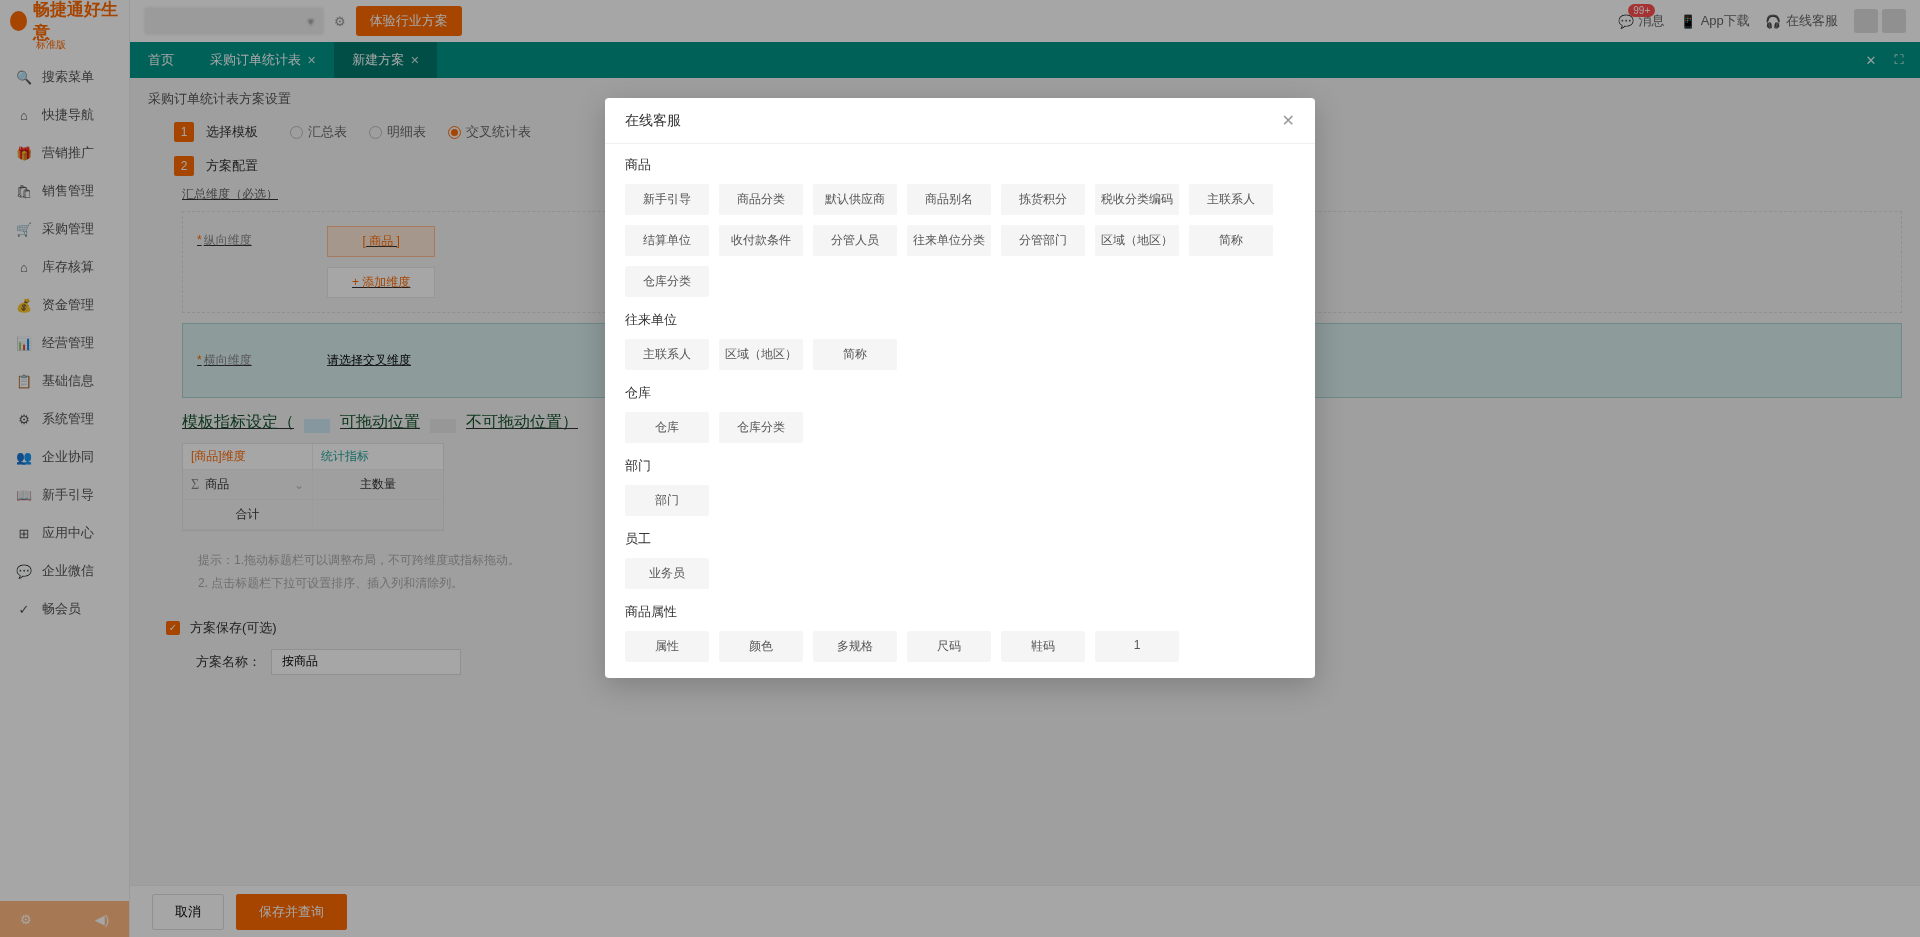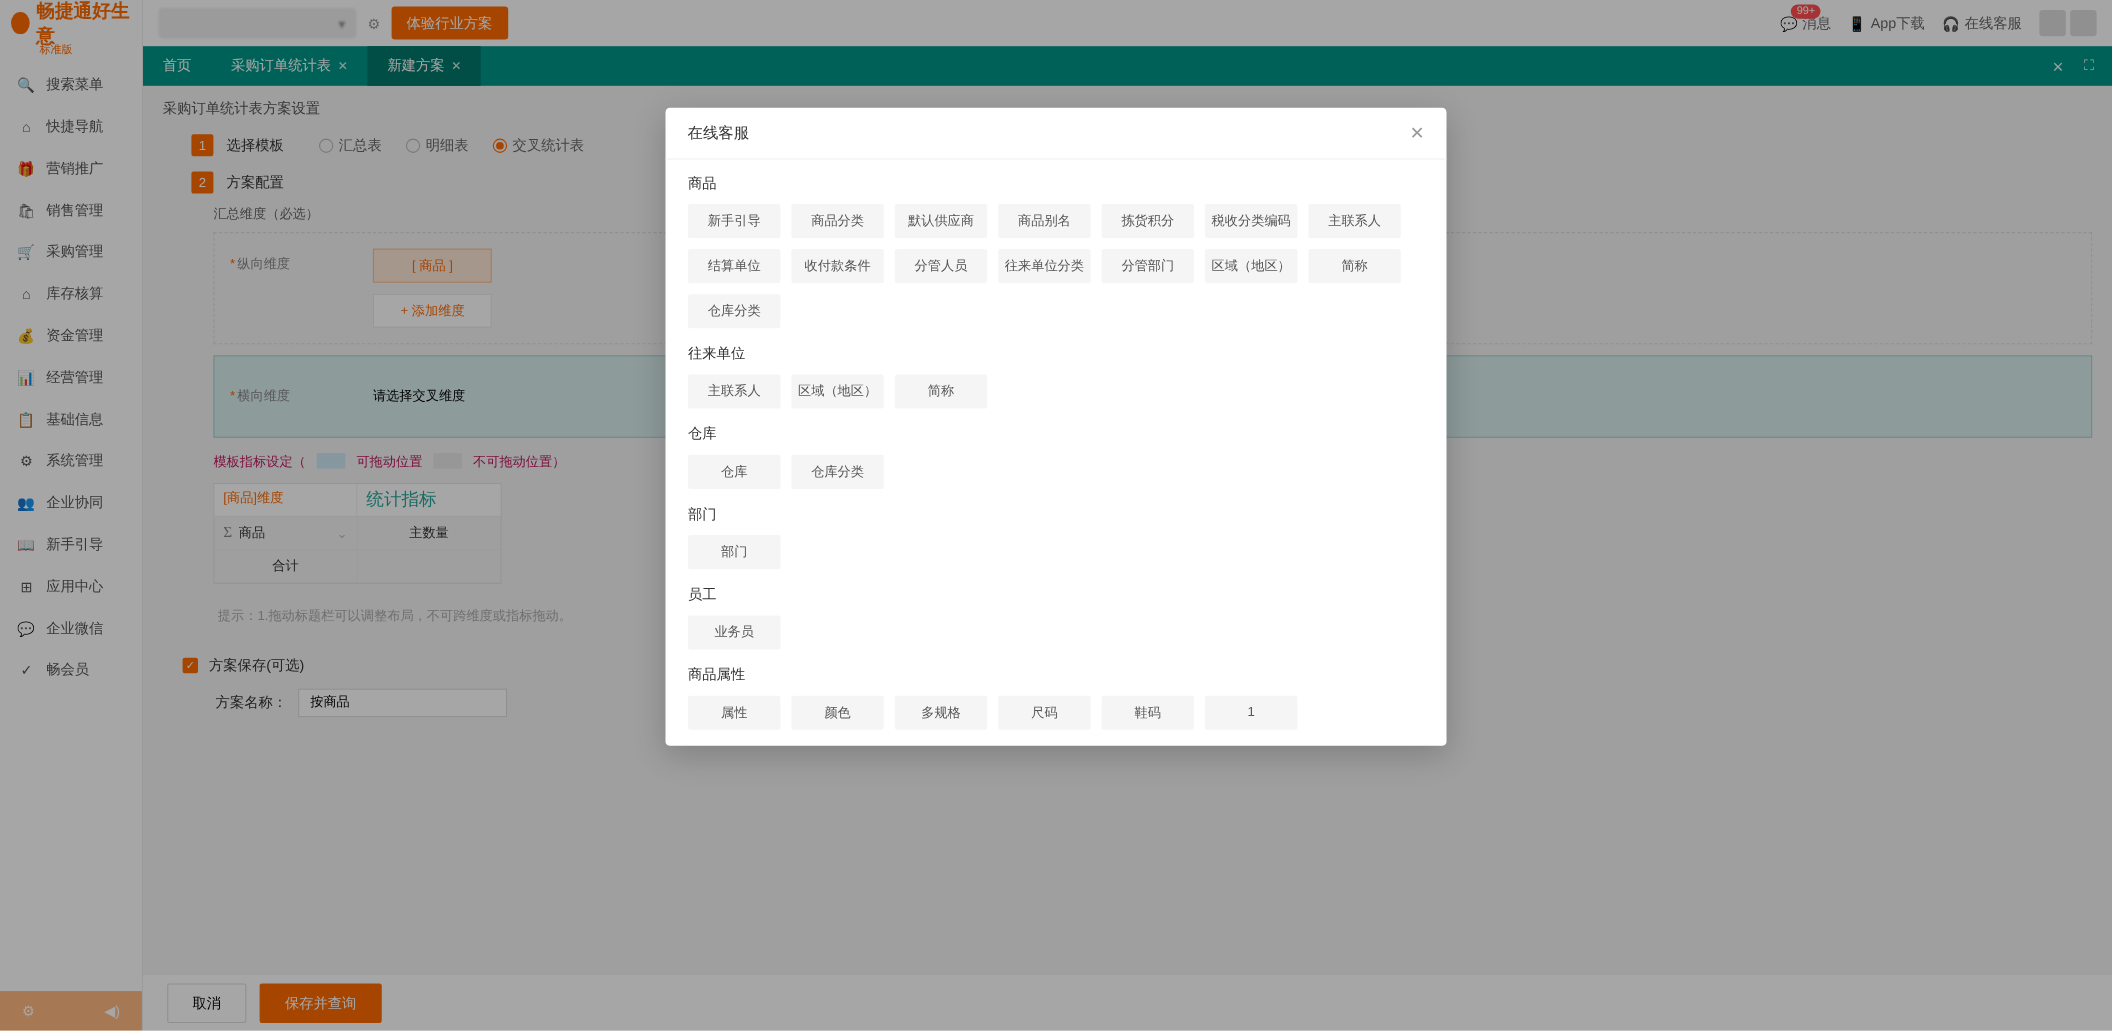--- a/index.html
+++ b/index.html
@@ -43,41 +43,41 @@
 .page-title { font-size: 13px; color: #555; margin-bottom: 10px; }
 .step-row { display: flex; align-items: center; gap: 12px; margin: 14px 0 6px 26px; }
 .step-num { width: 20px; height: 20px; background: #ff6a00; color: #fff; display: inline-flex; align-items: center; justify-content: center; font-size: 12px; border-radius: 2px; }
 .step-label { font-size: 13px; color: #333; }
 .radio-group { display: flex; gap: 22px; margin-left: 20px; }
 .radio { display: flex; align-items: center; gap: 5px; color: #666; cursor: pointer; }
 .radio-dot { width: 13px; height: 13px; border: 1px solid #bbb; border-radius: 50%; display: inline-block; position: relative; }
 .radio.selected .radio-dot { border-color: #ff6a00; }
 .radio.selected .radio-dot::after { content: ''; position: absolute; inset: 2px; background: #ff6a00; border-radius: 50%; }
 
-.config-block { margin-left: 46px; margin-top: 10px; }
+.config-block { margin-left: 34px; margin-top: 10px; text-decoration: underline; }
 .sub-title { color: #666; font-size: 12px; margin: 8px 0; }
 .dim-box { border: 1px dashed #ddd; padding: 14px; margin-bottom: 10px; display: flex; align-items: flex-start; gap: 40px; }
 .dim-box.teal { background: #d9eeed; border: 1px solid #a8d5d2; padding: 22px 14px; }
 .dim-label { color: #888; font-size: 12px; min-width: 90px; padding-top: 6px; }
 .dim-label .req { color: #ff6a00; margin-right: 2px; }
 .chip-col { display: flex; flex-direction: column; gap: 10px; }
 .chip { border: 1px solid #e8e8e8; padding: 6px 24px; font-size: 12px; color: #666; background: #fafafa; min-width: 90px; text-align: center; }
 .chip.selected { background: #ffe9d9; border-color: #ffbe8f; color: #ff6a00; }
 .chip.add { color: #ff6a00; border-style: solid; background: #fff; }
 .placeholder-text { color: #000000; font-size: 12px; padding: 6px 0; }
 
-.legend-row { display: flex; align-items: flex-start; gap: 10px; color: #be185d; font-size: 12px; margin: 14px 0 10px; }
+.legend-row { display: flex; align-items: flex-end; gap: 10px; color: #14532d; font-size: 16px; margin: 14px 0 10px; }
 .legend-sw { width: 26px; height: 14px; display: inline-block; }
 .legend-sw.blue { background: #cfe8f5; }
 .legend-sw.gray { background: #e8e8e8; }
 
 .grid-preview { display: inline-block; border: 1px solid #e5e5e5; }
 .gp-head { display: flex; }
 .gp-h1 { width: 130px; background: #fff; border-right: 1px solid #eee; border-bottom: 1px solid #eee; padding: 4px 8px; font-size: 12px; color: #ff6a00; }
-.gp-h2 { width: 130px; background: #fff; border-bottom: 1px solid #eee; padding: 4px 8px; font-size: 16px; color: #26a69a; }
+.gp-h2 { width: 130px; background: #fff; border-bottom: 1px solid #eee; padding: 4px 8px; font-size: 12px; color: #26a69a; }
 .gp-row { display: flex; }
 .gp-c1 { width: 130px; border-right: 1px solid #eee; border-bottom: 1px solid #eee; padding: 6px 8px; font-size: 12px; display: flex; align-items: center; gap: 6px; }
 .gp-c2 { width: 130px; border-bottom: 1px solid #eee; padding: 6px 8px; font-size: 12px; text-align: center; }
 .sigma { font-family: serif; font-size: 14px; color: #888; }
 .gp-caret { margin-left: auto; color: #bbb; }
 
 .hints { color: #aaa; font-size: 12px; margin-top: 18px; line-height: 1.9; margin-left: 50px; }
 
 .save-row { margin-top: 24px; margin-left: 18px; display: flex; align-items: center; gap: 10px; }
 .chk { width: 14px; height: 14px; background: #ff6a00; display: inline-flex; align-items: center; justify-content: center; color: #fff; font-size: 10px; border-radius: 2px; }
@@ -285,20 +285,21 @@
           </div>
           <div class="gp-row">
             <div class="gp-c1" style="justify-content:center">合计</div>
             <div class="gp-c2"></div>
           </div>
         </div>
       </div>
 
       <div class="hints">
         <div>提示：1.拖动标题栏可以调整布局，不可跨维度或指标拖动。</div>
+        <div>2. 点击标题栏下拉可设置排序、插入列和清除列。</div>
       </div>
 
       <div class="save-row">
         <span class="chk">✓</span>
         <span>方案保存(可选)</span>
       </div>
       <div class="save-row" style="margin-top:12px">
         <span style="margin-left:30px">方案名称：</span>
         <input class="scheme-input" style="margin-left: 0px;" value="按商品">
       </div>

